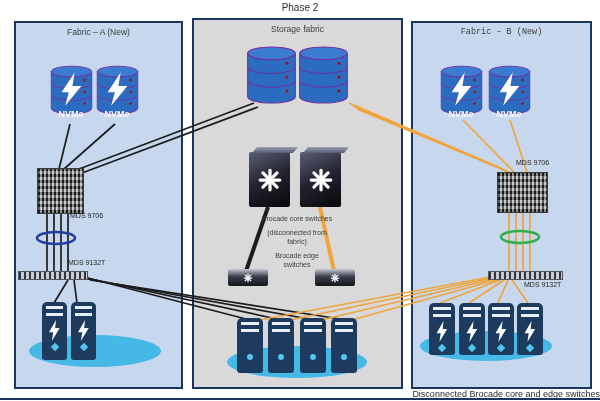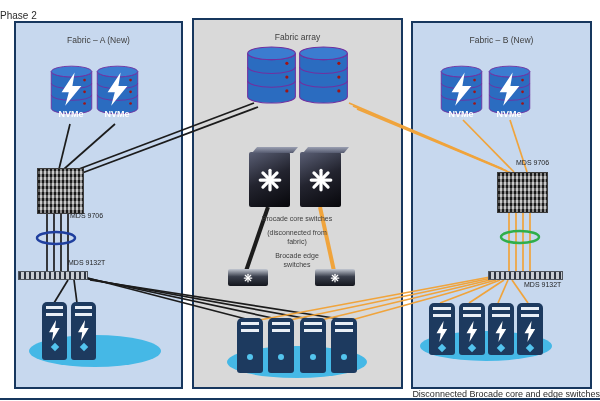--- a/index.html
+++ b/index.html
@@ -1,28 +1,28 @@
 <!DOCTYPE html>
 <html><head>
 <meta charset="utf-8">
 <style>
   html,body{margin:0;padding:0;background:#fff;font-family:"Liberation Sans",sans-serif;}
   .stage{position:relative;width:600px;height:401px;background:#fff;overflow:hidden;}
 
-  .page-title{position:absolute;left:0;top:10px;width:100%;
+  .page-title{position:absolute;left:0;top:2px;width:100%;text-align:center;
     font-size:10px;color:#2b2b2b;z-index:5;}
   .caption{position:absolute;left:0;top:389px;width:100%;text-align:right;
     font-size:9px;color:#2b2b2b;z-index:5;}
   .bottom-rule{position:absolute;left:0;top:398px;width:600px;height:2px;background:#17375e;z-index:5;}
 
   .panel{position:absolute;border:2.5px solid #17375e;box-sizing:border-box;z-index:1;}
   .panel-a{left:14px;top:21px;width:169px;height:368px;background:#c7d8ee;}
   .panel-m{left:192px;top:18px;width:211px;height:371px;background:#d9d9d9;}
-  .panel-b{left:411px;top:21px;width:181px;height:368px;background:#c7d8ee;}
-  .panel-title{text-align:center;padding-top:12px;font-size:8.5px;color:#3d3d3d;}
+  .panel-b{left:411px;top:21px;width:181px;height:368px;background:#c7d8ee;font-family:Liberation Mono, monospace;}
+  .panel-title{text-align:center;padding-top:4px;font-size:8.5px;color:#3d3d3d;}
 
   svg.overlay{position:absolute;left:0;top:0;width:600px;height:401px;z-index:2;}
 
   .device{position:absolute;z-index:3;box-sizing:border-box;}
   .director{border:1px solid #3c3c3c;background-color:#7c7c7c;
     background-image:
       repeating-linear-gradient(90deg, rgba(0,0,0,.45) 0 2px, rgba(235,235,235,.5) 2px 4px),
       repeating-linear-gradient(0deg, #2e2e2e 0 3px, #a8a8a8 3px 6px);}
   .rackswitch{border:1px solid #50565e;
     background:repeating-linear-gradient(90deg,#2f3540 0 2px,#c8ccd2 2px 5px);}
@@ -49,21 +49,21 @@
 <body>
 
 <div class="stage">
 
   <div class="page-title">Phase 2</div>
 
   <div class="panel panel-a">
     <div class="panel-title">Fabric – A (New)</div>
   </div>
   <div class="panel panel-m">
-    <div class="panel-title">Fabric array</div>
+    <div class="panel-title">Storage fabric</div>
   </div>
   <div class="panel panel-b">
     <div class="panel-title">Fabric – B (New)</div>
   </div>
 
   <svg class="overlay" xmlns="http://www.w3.org/2000/svg">
     <defs>
       <g id="cyl-base">
         <path d="M5 14 v82 a45 12 0 0 0 90 0 v-82 a45 12 0 0 1 -90 0 z" fill="#2b6cc0" stroke="#7030a0" stroke-width="2"></path>
         <ellipse cx="50" cy="14" rx="45" ry="12" fill="#3b7cd0" stroke="#7030a0" stroke-width="2"></ellipse>

